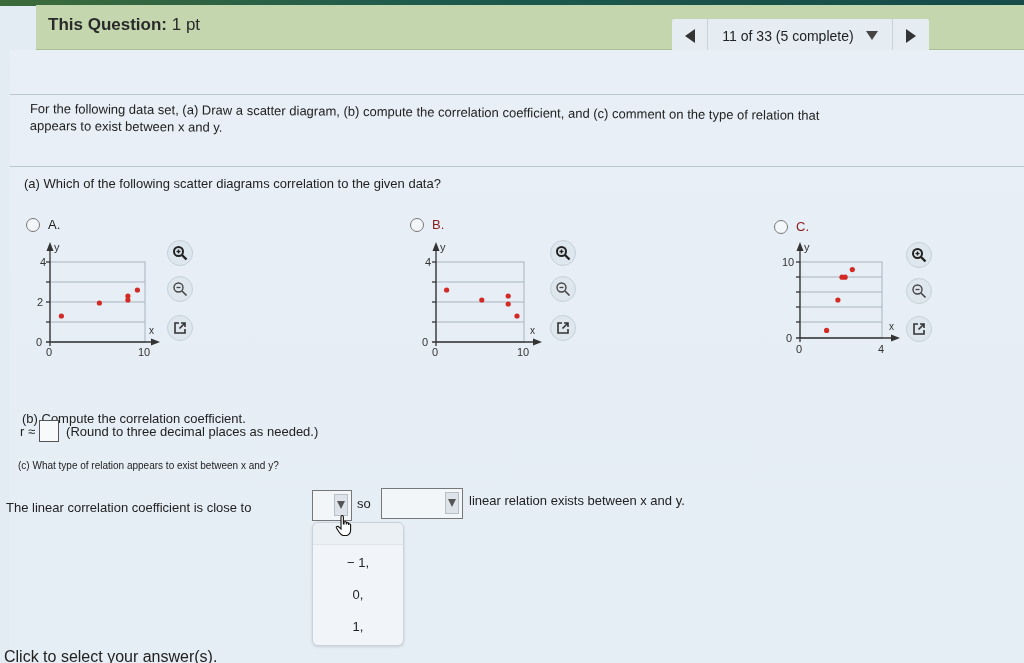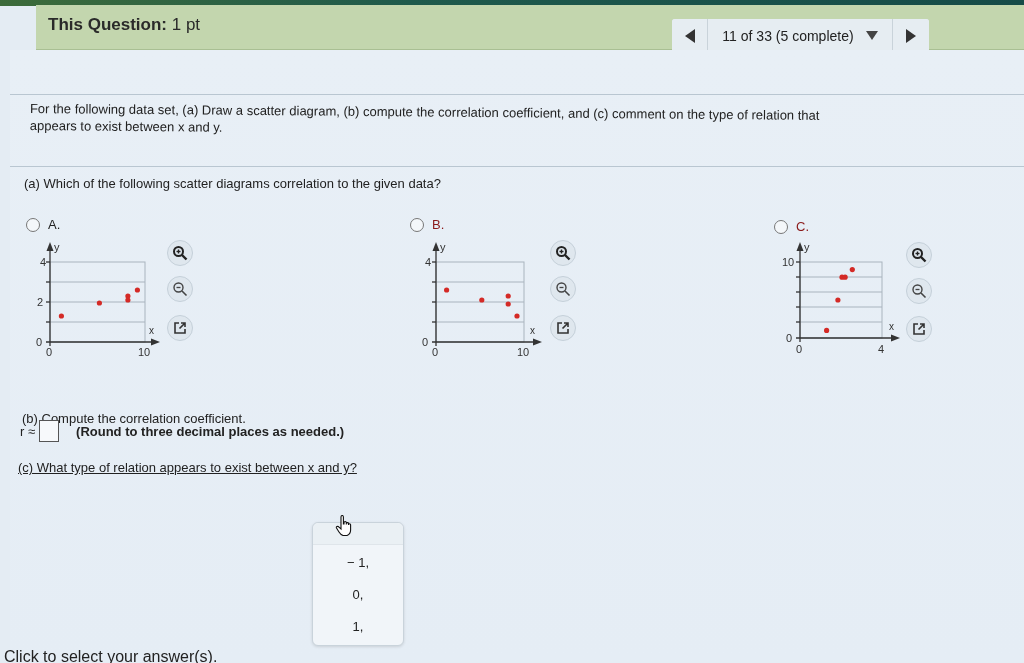--- a/index.html
+++ b/index.html
@@ -68,21 +68,21 @@
   .plot { position: absolute; }
   .plot svg { display: block; }
   .tool-btn {
     position: absolute; width: 26px; height: 26px; border-radius: 50%;
     background: #dfe7ee; border: 1px solid #c5d0d9;
     display: flex; align-items: center; justify-content: center; cursor: pointer;
   }
   .sec-b { position: absolute; left: 12px; top: 337px; font-size: 13px; margin-top: 24px; }
   .r-line { position: absolute; left: 10px; top: 370px; font-size: 13px; display: flex; align-items: center; gap: 4px; }
   .r-input { width: 20px; height: 22px; border: 1px solid #555; background: #f7f9fb; display: inline-block; }
-  .sec-c { position: absolute; left: 8px; top: 410px; font-size: 13px; text-decoration: underline; }
+  .sec-c { position: absolute; left: 8px; top: 410px; font-size: 10px; }
   .sentence { position: absolute; left: 0; top: 440px; width: 740px; height: 30px; }
   .sent-text1 { position: absolute; left: -4px; top: 10px; font-size: 13px; }
   .sel {
     position: absolute; height: 31px; border: 1px solid #777; background: #f3f6f9; cursor: pointer;
   }
   .sel .arrowbox {
     position: absolute; right: 3px; top: 3px; width: 14px; height: 22px;
     background: #dde3e8; border: 1px solid #b8c0c7;
     display: flex; align-items: center; justify-content: center;
   }
@@ -312,24 +312,41 @@
     <svg width="16" height="16" viewBox="0 0 16 16">
         <path d="M7 3 H3 V13 H13 V9" fill="none" stroke="#333" stroke-width="1.6"></path>
         <path d="M9 3 H13 V7 M13 3 L7.5 8.5" fill="none" stroke="#333" stroke-width="1.6"></path>
       </svg>
   </div>
 
   <div class="sec-b">(b) Compute the correlation coefficient.</div>
   <div class="r-line">
     <span>r ≈</span>
     <span class="r-input"></span>
-    <span style="margin-left:13px;font-weight:bold;">(Round to three decimal places as needed.)</span>
+    <span style="margin-left:3px;">(Round to three decimal places as needed.)</span>
   </div>
 
   <div class="sec-c">(c) What type of relation appears to exist between x and y?</div>
+  <div class="sentence">
+    <span class="sent-text1">The linear correlation coefficient is close to</span>
+    <div class="sel" style="left:302px;top:0;width:40px;">
+      <span></span>
+      <span class="arrowbox">
+          <span class="tri-down"></span>
+        </span>
+    </div>
+    <span class="sent-so">so</span>
+    <div class="sel" style="left:371px;top:-2px;width:82px;">
+      <span></span>
+      <span class="arrowbox">
+          <span class="tri-down"></span>
+        </span>
+    </div>
+    <span class="sent-text2">linear relation exists between x and y.</span>
+  </div>
 
   <div class="dropdown">
     <div class="dd-head"></div>
     <div class="dd-opt" style="top:32px;">− 1,</div>
     <div class="dd-opt" style="top:64px;">0,</div>
     <div class="dd-opt" style="top:96px;">1,</div>
   </div>
 
   <div class="hand">
     <svg width="18" height="22" viewBox="0 0 18 22">

